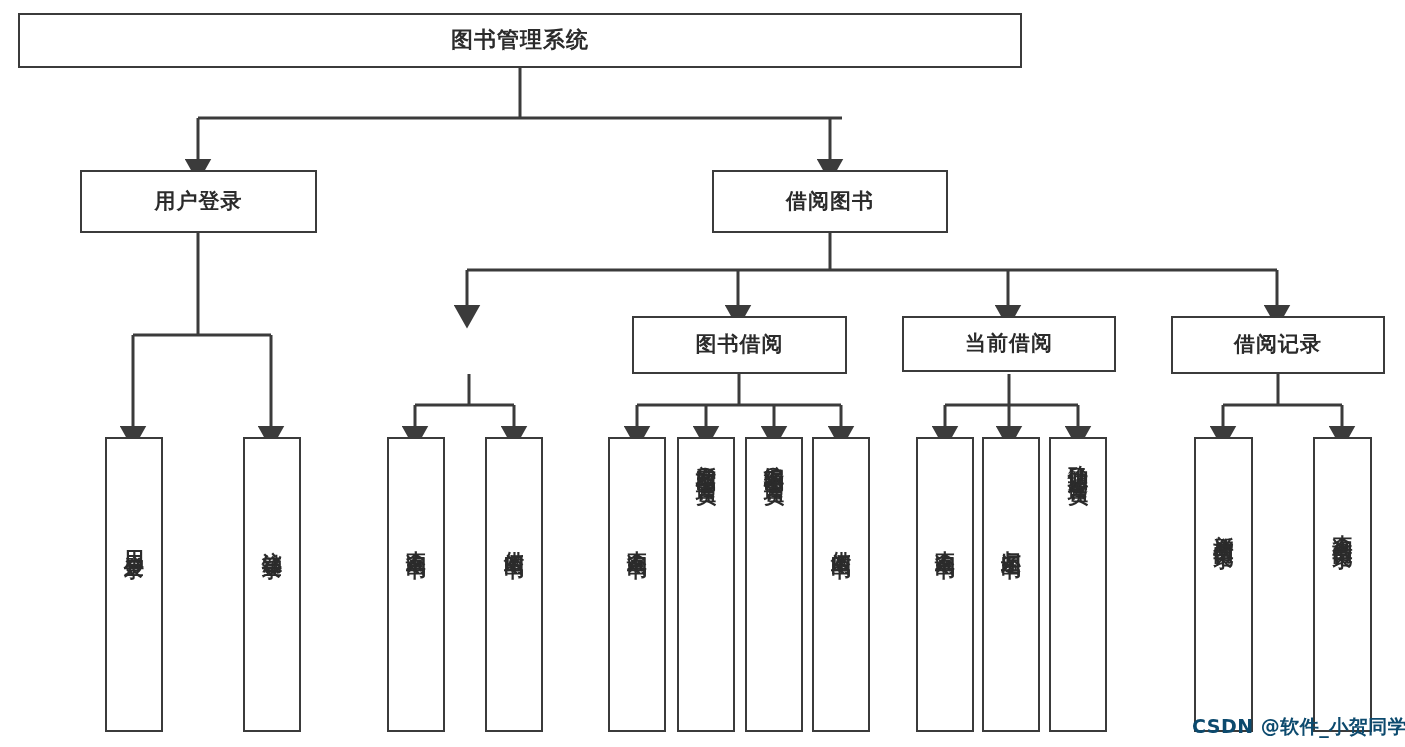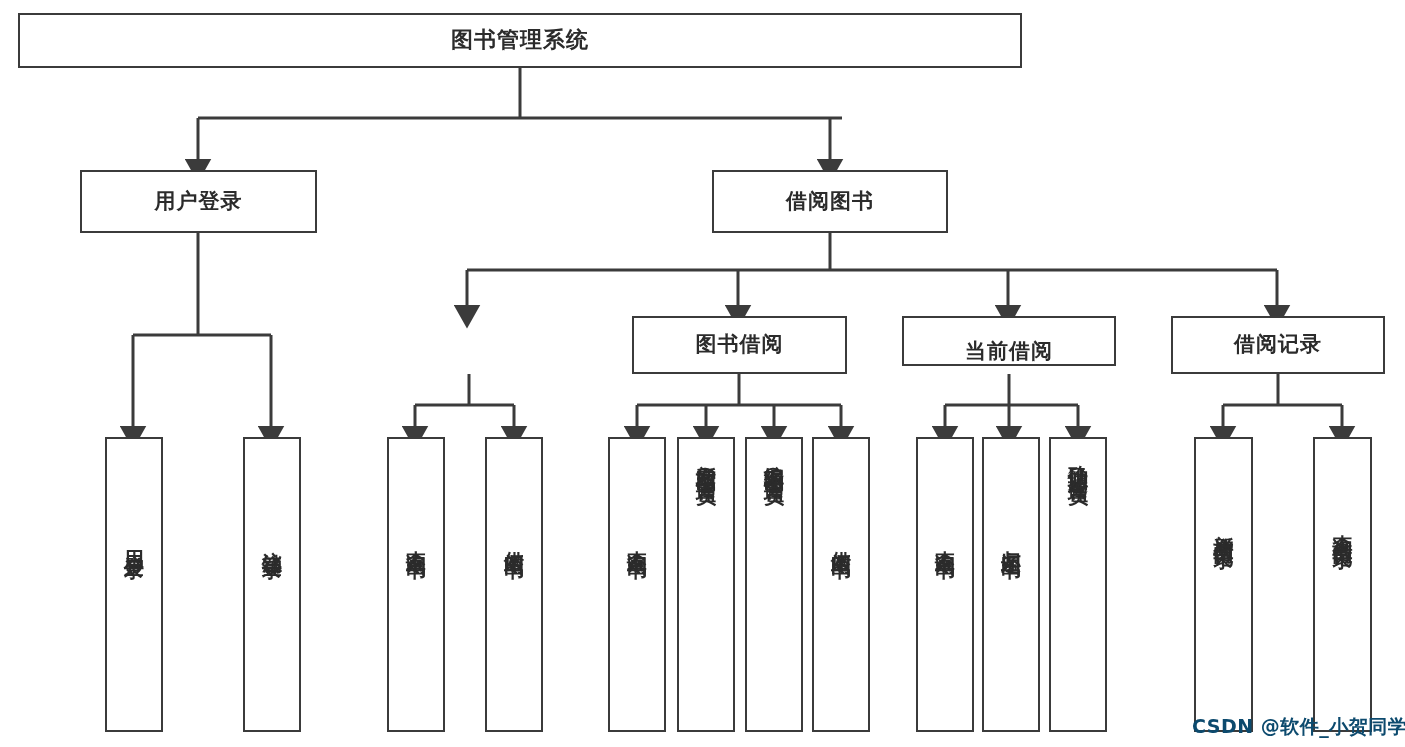--- a/index.html
+++ b/index.html
@@ -139,21 +139,21 @@
   <div class="node h" style="left:80px; top:170px; width:237px; height:63px;">
     <span>用户登录</span>
   </div>
   <div class="node h" style="left:712px; top:170px; width:236px; height:63px;">
     <span>借阅图书</span>
   </div>
 
   <div class="node h" style="left:632px; top:316px; width:215px; height:58px;">
     <span>图书借阅</span>
   </div>
-  <div class="node h" style="left:902px; top:316px; width:214px; height:50px;align-items:flex-end;">
+  <div class="node h" style="left:902px; top:316px; width:214px; height:56px;">
     <span>当前借阅</span>
   </div>
   <div class="node h" style="left:1171px; top:316px; width:214px; height:58px;">
     <span>借阅记录</span>
   </div>
 
   <div class="node v mid" style="left:105px; top:437px; width:58px; height:295px;">
     <span class="vtext">用户登录</span>
   </div>
   <div class="node v mid" style="left:243px; top:437px; width:58px; height:295px;">

